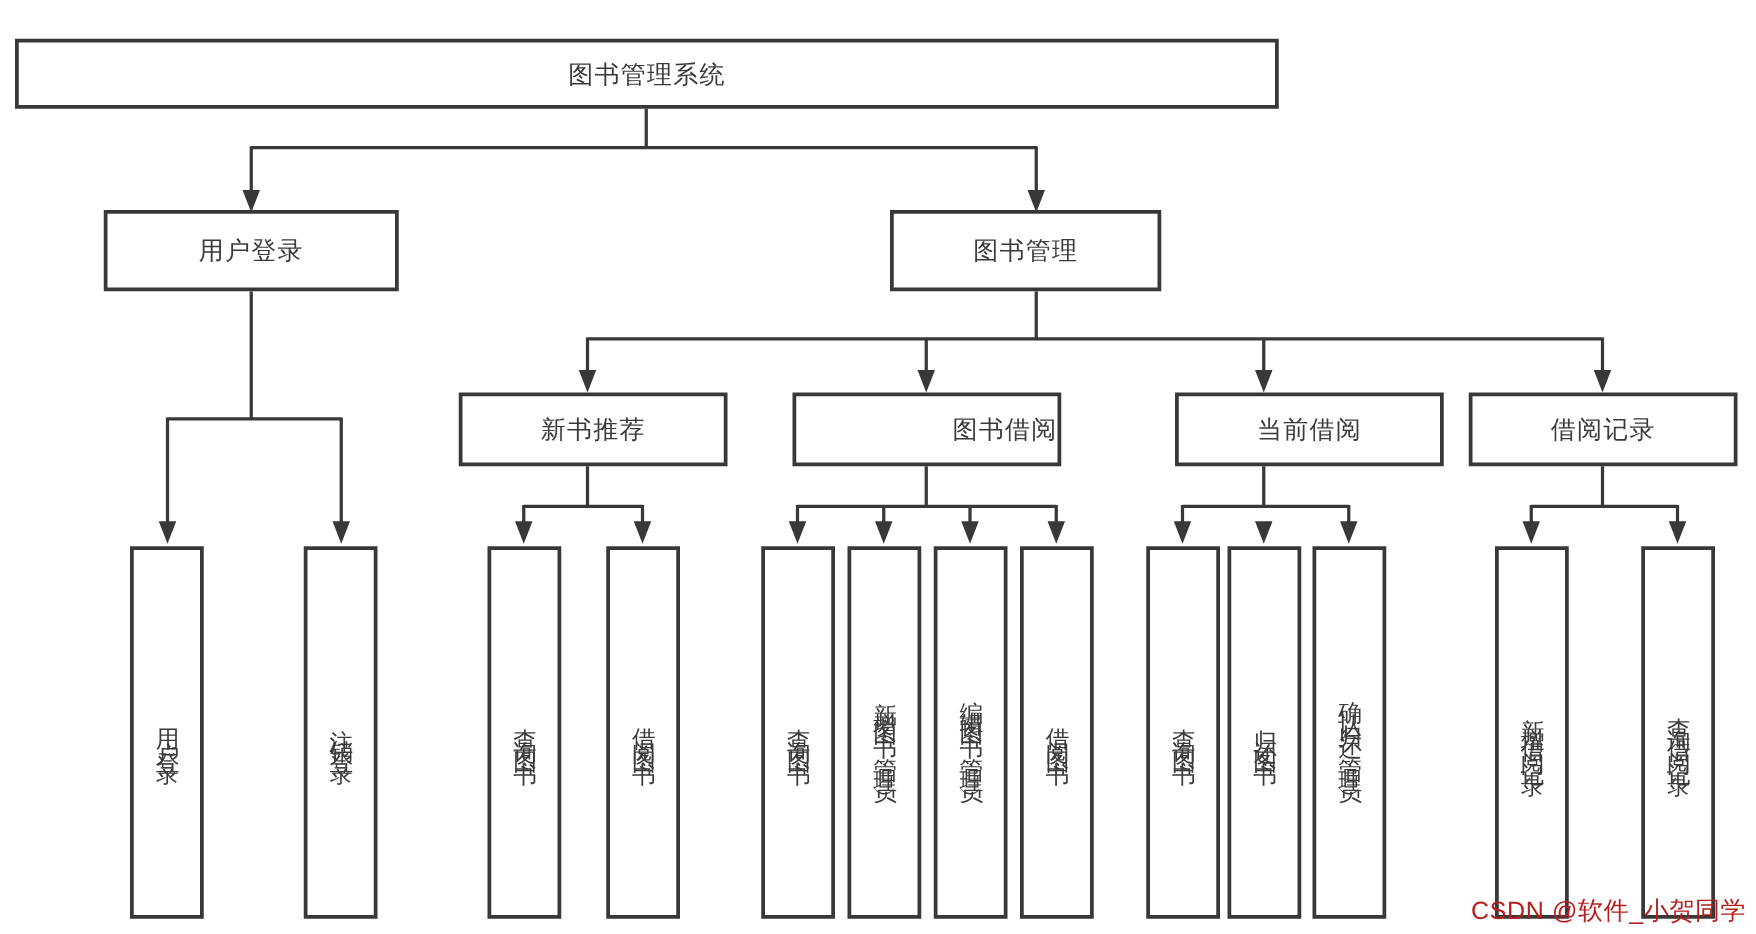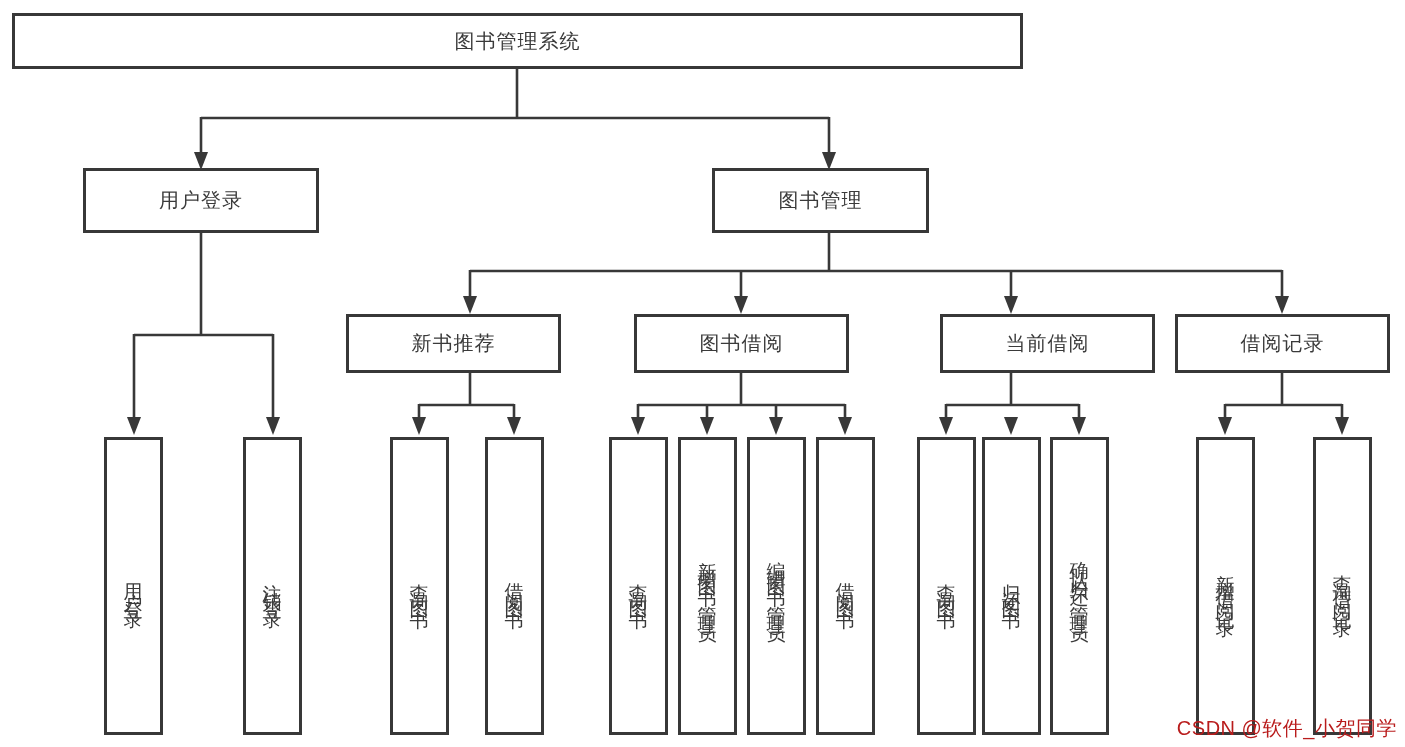--- a/index.html
+++ b/index.html
@@ -43,26 +43,26 @@
     height: 298px;
     font-size: 19px;
   }
   .vbox .vlabel {
     writing-mode: vertical-rl;
     text-orientation: mixed;
     letter-spacing: 9px;
     line-height: 1;
     white-space: nowrap;
   }
-  .root-box   { left: 12px;  top: 13px;  width: 1011px; height: 56px; }
+  .root-box   { left: 12px;  top: 31px;  width: 1011px; height: 56px; }
   .l2a        { left: 83px;  top: 168px; width: 236px;  height: 65px; }
   .l2b        { left: 712px; top: 168px; width: 217px;  height: 65px; }
   .l3         { top: 314px;  height: 59px; width: 215px; }
-  .l3a { left: 346px; }
-  .l3b { left: 634px; }
+  .l3a { left: 367px; }
+  .l3b { left: 634px; justify-content: flex-end; }
   .l3c { left: 940px; }
   .l3d { left: 1175px; }
   .leaf-1  { left: 104px; }
   .leaf-2  { left: 243px; }
   .leaf-3  { left: 390px; }
   .leaf-4  { left: 485px; }
   .leaf-5  { left: 609px; }
   .leaf-6  { left: 678px; }
   .leaf-7  { left: 747px; }
   .leaf-8  { left: 816px; }

